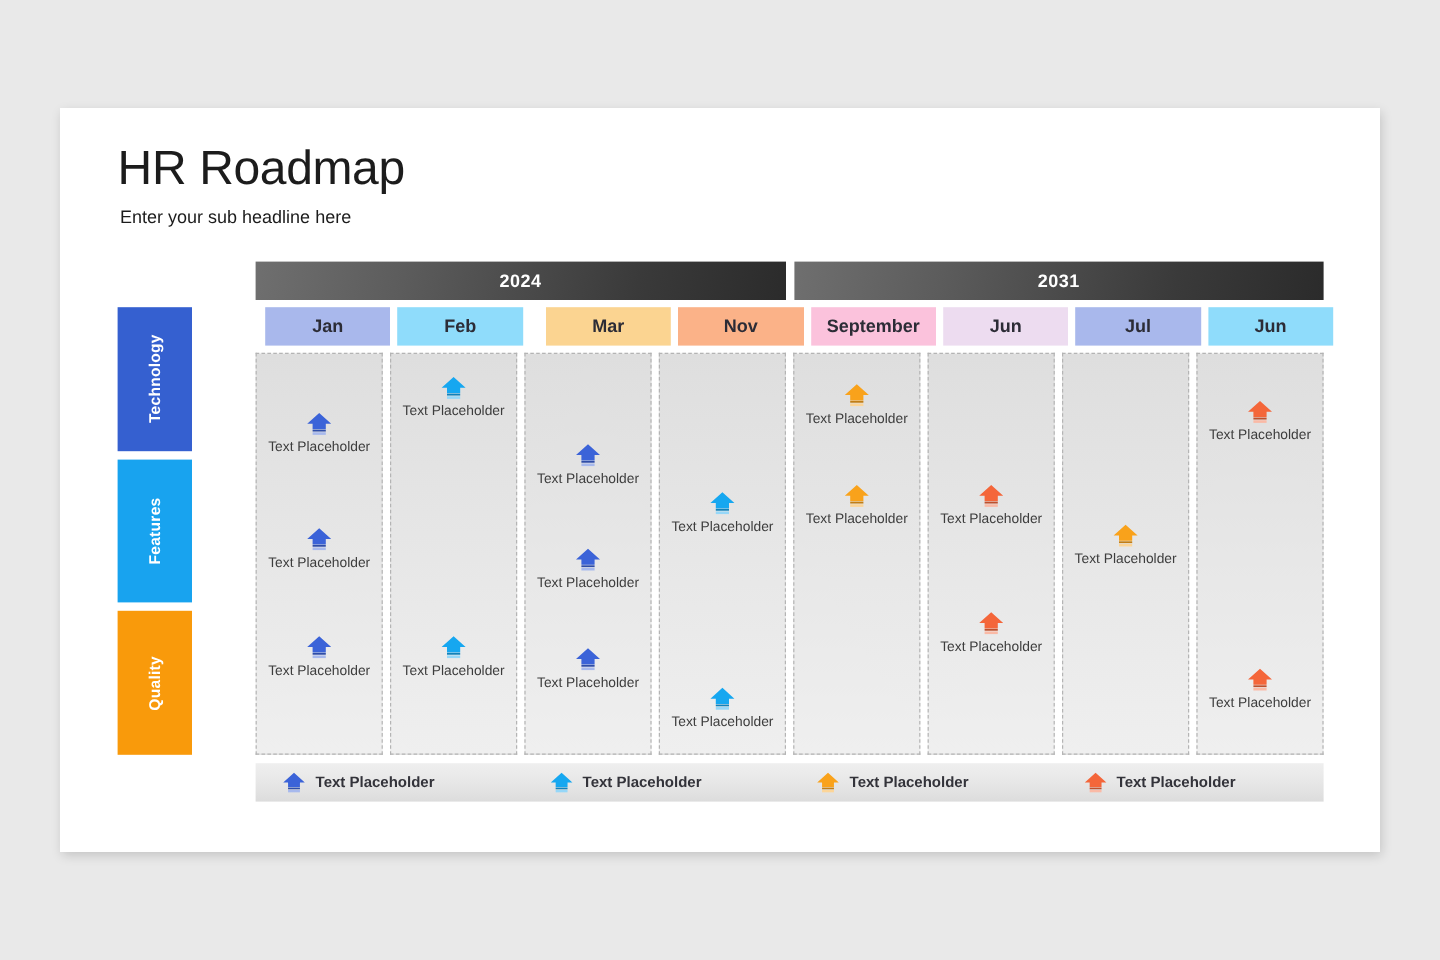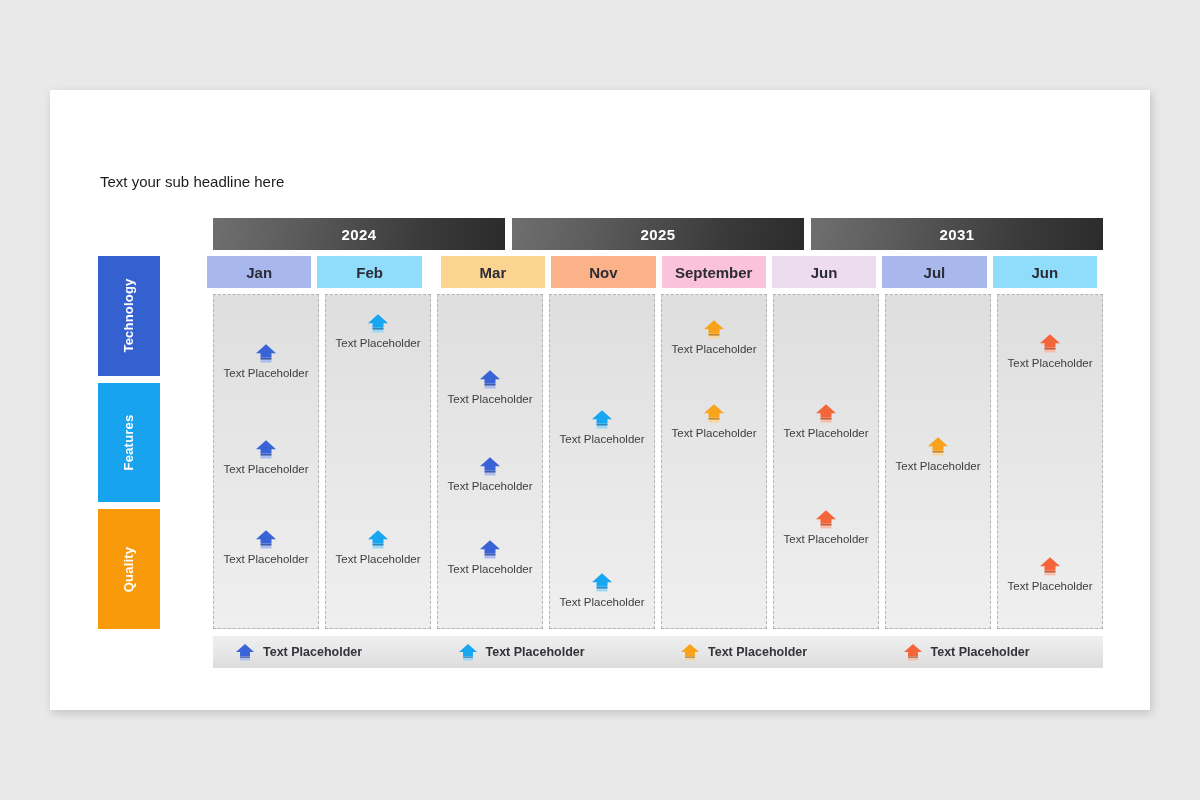--- a/index.html
+++ b/index.html
@@ -77,21 +77,21 @@
     font-weight: 700;
     display: flex;
     align-items: center;
     justify-content: center;
     letter-spacing: 0.4px;
   }
 
   
   .month-row {
     position: absolute;
-    left: 109px;
+    left: 123px;
     top: 38px;
     width: 890px;
     height: 32px;
     display: flex;
     gap: 6px;
   }
   .month-cell {
     flex: 1 1 0;
     display: flex;
     align-items: center;
@@ -190,27 +190,27 @@
     font-weight: 700;
     color: #33333a;
     white-space: nowrap;
   }
 </style>
 </head>
 <body>
 
 <div class="slide">
 
-  <div class="subtitle">Text your sub headline here</div>
+  <div class="title">HR Roadmap</div>
+  <div class="subtitle">Enter your sub headline here</div>
 
   <div class="board">
 
     <div class="year-row">
         <div class="year-cell">2024</div>
-        <div class="year-cell">2025</div>
         <div class="year-cell">2031</div>
       </div>
 
     <div class="month-row">
         <div class="month-cell" style="background: rgb(169, 184, 236);">Jan</div>
         <div class="month-cell" style="background: rgb(143, 220, 251);">Feb</div>
         <div class="month-cell" style="background: rgb(251, 212, 145); margin-left: 13px;">Mar</div>
         <div class="month-cell" style="background: rgb(251, 178, 136);">Nov</div>
         <div class="month-cell" style="background: rgb(251, 194, 220);">September</div>
         <div class="month-cell" style="background: rgb(237, 220, 240);">Jun</div>

